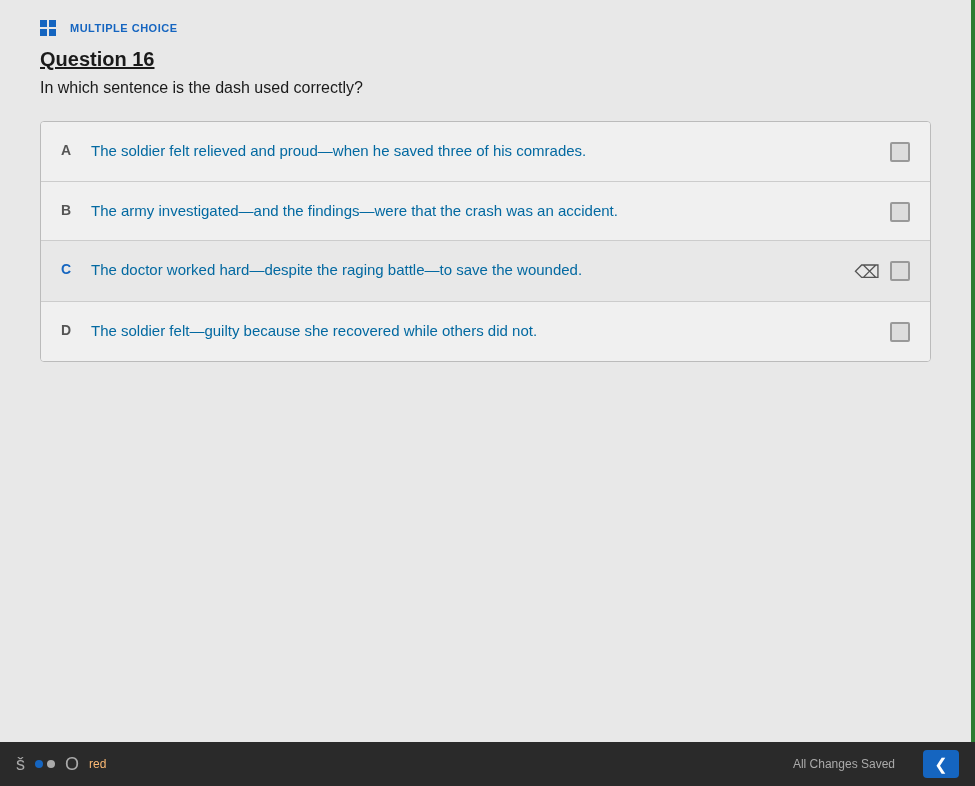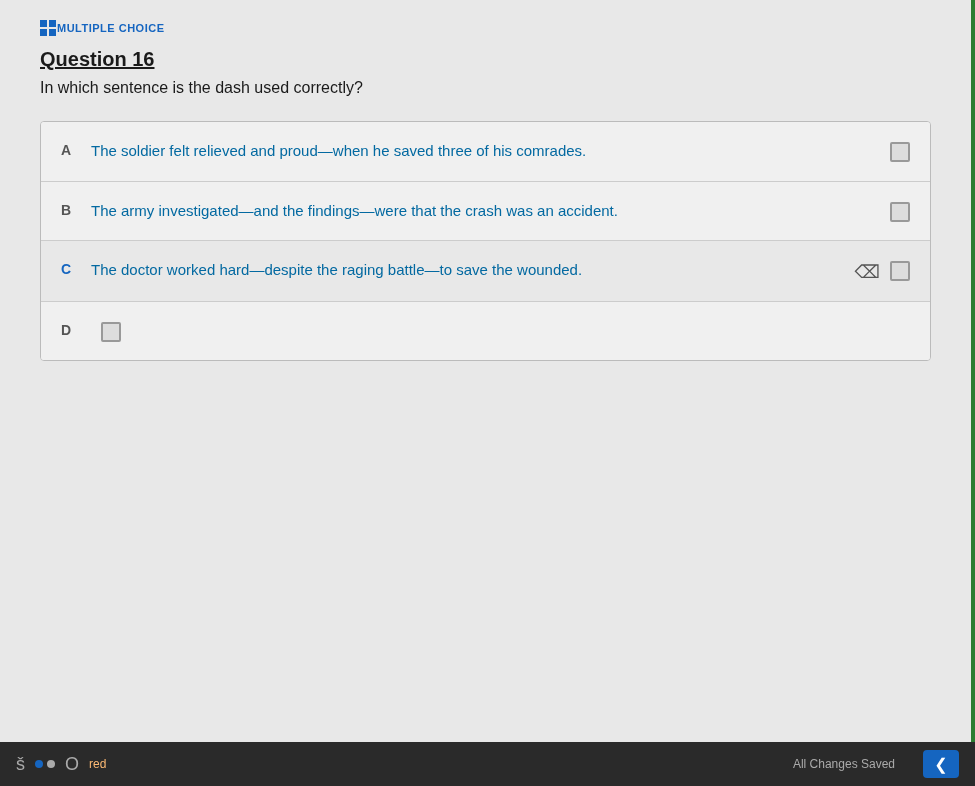--- a/index.html
+++ b/index.html
@@ -22,21 +22,21 @@
       flex: 1;
       background: #e8e8e8;
       padding: 20px 40px 20px 40px;
       position: relative;
       border-right: 4px solid #2e7d32;
     }
 
     .question-type-badge {
       display: flex;
       align-items: center;
-      gap: 1px;
+      gap: 14px;
       margin-bottom: 12px;
     }
 
     .badge-icon {
       width: 16px;
       height: 16px;
       display: inline-flex;
       align-items: center;
       justify-content: center;
     }
@@ -237,20 +237,21 @@
 
     <div class="answer-row highlighted">
       <span class="answer-letter blue">C</span>
       <span class="answer-text">The doctor worked hard—despite the raging battle—to save the wounded.</span>
       <span class="cursor-icon">⌫</span>
       <div class="answer-select-box"></div>
     </div>
 
     <div class="answer-row">
       <span class="answer-letter">D</span>
+      <span class="answer-text">The soldier felt—guilty because she recovered while others did not.</span>
       <div class="answer-select-box"></div>
     </div>
 
   </div>
 
 </div>
 
 <div class="bottom-bar">
   <div class="bottom-left">
     <span class="nav-symbol">š</span>

